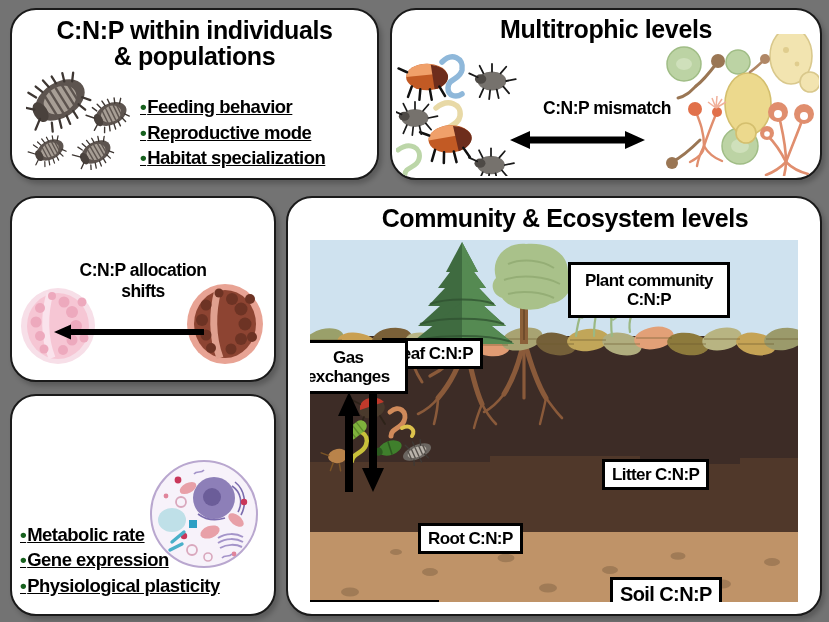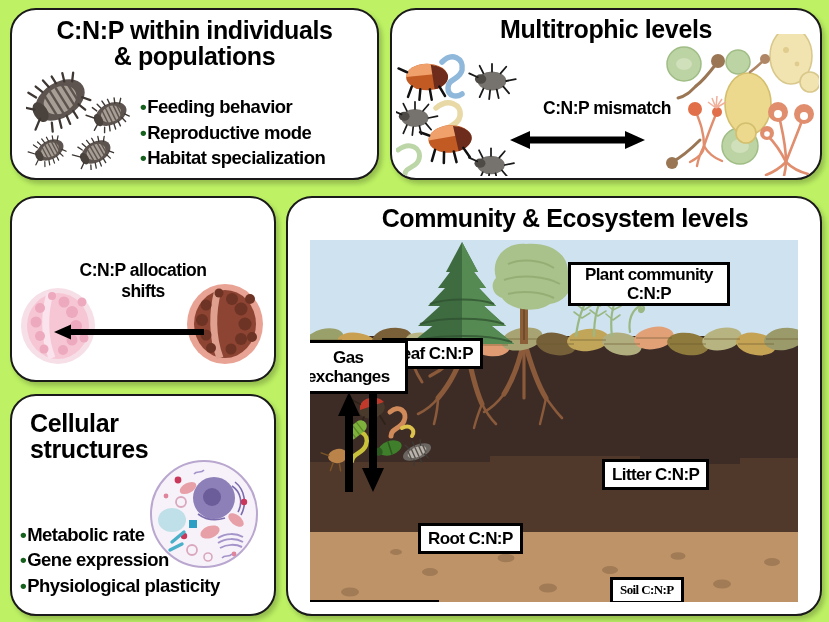--- a/index.html
+++ b/index.html
@@ -5,21 +5,21 @@
   html, body {
     margin: 0; padding: 0;
     width: 829px; height: 622px;
     background: #ffffff;
     font-family: "Liberation Sans", sans-serif;
     overflow: hidden;
   }
   #figure {
     position: relative;
     width: 829px; height: 622px;
-    background: #bef264;
+    background: #737373;
   }
 
   
   .panel {
     position: absolute;
     background: #ffffff;
     border: 2px solid #1a1a1a;
     border-radius: 26px;
     box-shadow: 3px 4px 5px rgba(0,0,0,0.22);
     overflow: hidden;
@@ -50,20 +50,21 @@
     list-style: none;
     margin: 0; padding: 0;
   }
   .bullet-list li {
     font-size: 18.5px;
     font-weight: bold;
     color: #000;
     line-height: 1.33;
     letter-spacing: -0.5px;
     white-space: nowrap;
+    text-decoration: underline;
   }
   .bullet-list li::before {
     content: "\2022";
     color: #16601d;
     margin-right: 1px;
     font-size: 19px;
   }
   .isopod-field { position: absolute; left: 14px; top: 52px; width: 112px; height: 108px; }
 
   
@@ -139,26 +140,26 @@
     border: 3px solid #000000;
     font-weight: bold;
     color: #000;
     text-align: center;
     line-height: 1.12;
     letter-spacing: -0.6px;
     white-space: nowrap;
     padding: 3px 7px;
     z-index: 30;
   }
-  #callout-plant  { left: 258px; top: 22px;  font-size: 17px; padding: 0 14px; }
+  #callout-plant  { left: 258px; top: 22px;  font-size: 17px; padding: 6px 14px; }
   #callout-leaf   { left: 72px;  top: 98px;  font-size: 17px; }
   #callout-gas    { left: -22px; top: 100px; font-size: 17px; padding: 5px 16px; }
   #callout-litter { left: 292px; top: 219px; font-size: 17px; }
   #callout-root   { left: 108px; top: 283px; font-size: 17px; }
-  #callout-soil   { left: 300px; top: 337px; font-size: 13px; font-family: Liberation Serif, serif; }
+  #callout-soil   { left: 300px; top: 337px; font-size: 20px; }
   #callout-biota  { left: -10px; top: 360px; font-size: 17px; }
 
   .gas-arrows { position: absolute; left: 28px; top: 152px; width: 46px; height: 100px; z-index: 22; }
 </style>
 </head>
 <body>
 
 <div id="figure">
 
   <div class="panel" id="panel-individuals">
@@ -373,24 +374,20 @@
     </svg>
 
     <div class="tissue-arrow">
       <svg viewBox="0 0 150 16" width="150" height="16">
         <path d="M0 8 L17 0.5 L17 5 L150 5 L150 11 L17 11 L17 15.5 Z" fill="#000"></path>
       </svg>
     </div>
   </div>
 
   <div class="panel" id="panel-cellular">
-    <div class="panel-title">
-      <div>Cellular</div>
-      <div>structures</div>
-    </div>
 
     <div class="cell-art">
       <svg viewBox="0 0 112 112" width="112" height="112">
         <circle cx="56" cy="56" r="53" fill="#f7f2fa" stroke="#b9a7cf" stroke-width="2"></circle>
 
         <circle cx="66" cy="40" r="21" fill="#8d7fb8"></circle>
         <circle cx="64" cy="39" r="9" fill="#6b5d99"></circle>
 
         <g stroke="#7b6cae" stroke-width="1.6" fill="none">
           <path d="M84 28 C93 34 95 45 90 54"></path>

